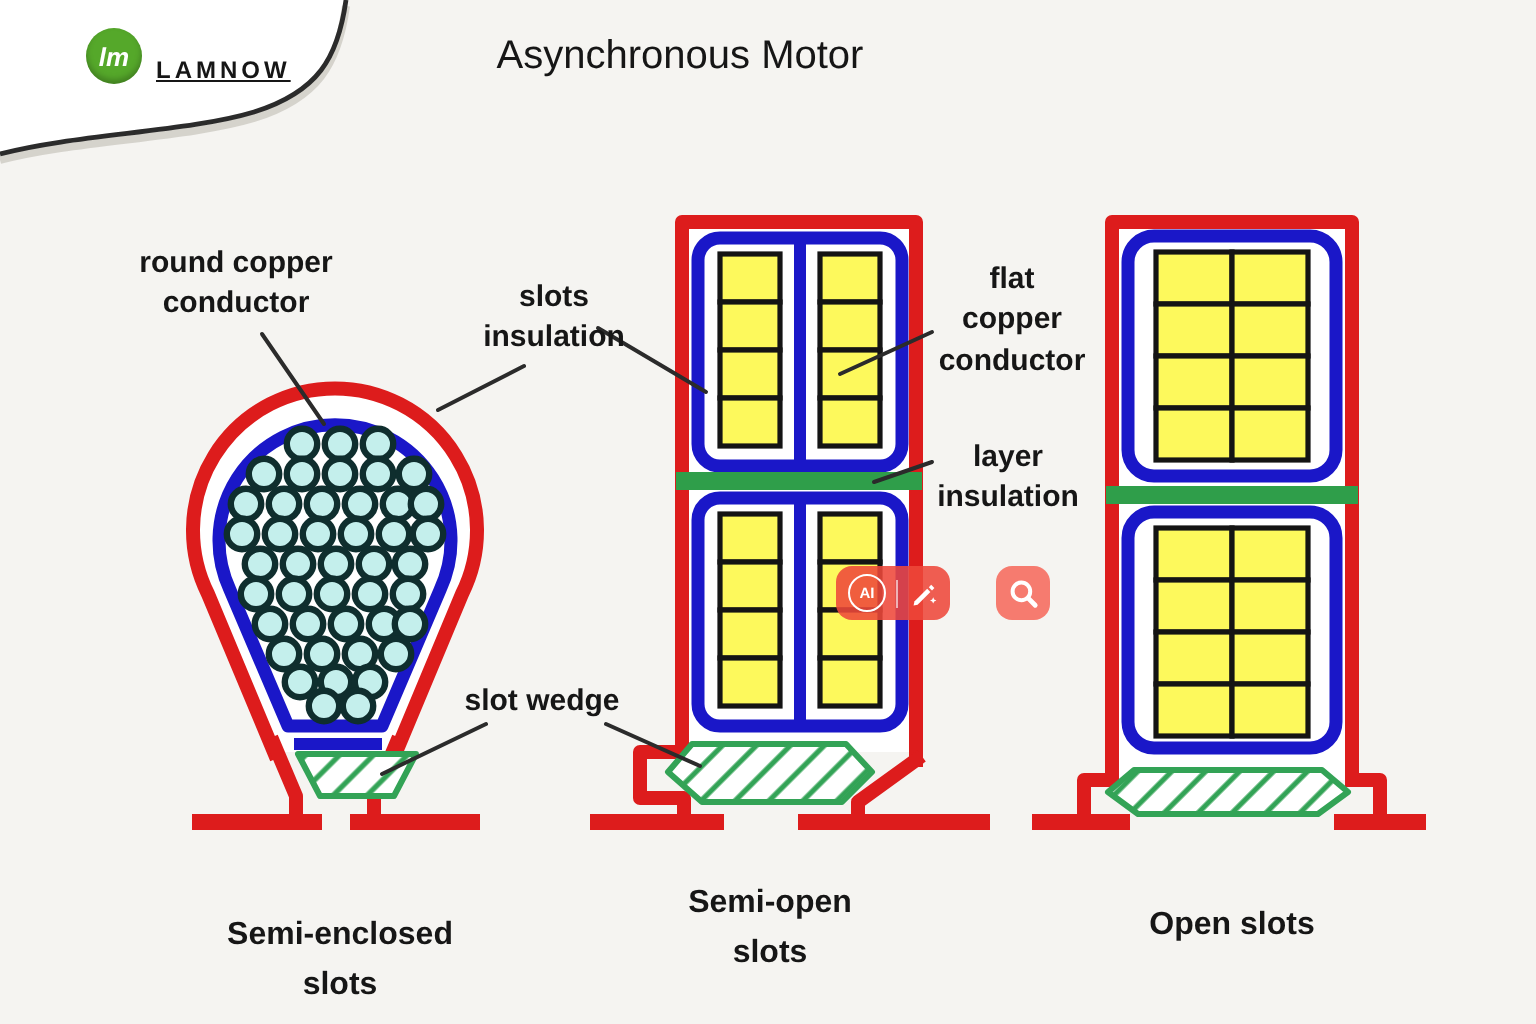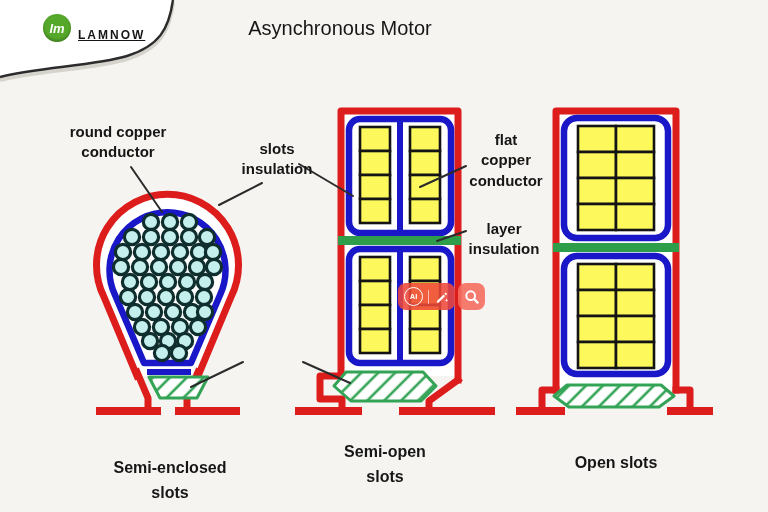--- a/index.html
+++ b/index.html
@@ -45,21 +45,21 @@
   .conductor{fill:var(--conductor-fill);stroke:var(--conductor-ring);stroke-width:3.2;}
   .leader{stroke:var(--leader);stroke-width:2;fill:none;stroke-linecap:round;}
   .curve-shadow{stroke:#cfccc5;stroke-width:4;fill:none;opacity:.85;}
   .curve-line{stroke:#2b2b2b;stroke-width:2.4;fill:none;}
   
   .overlay-toolbar{
     position:absolute;left:398px;top:283px;display:flex;align-items:center;gap:3px;
   }
   .tb-seg{
     height:27px;border-radius:8px;background:var(--toolbar-red);
-    display:flex;align-items:center;gap:5px;padding:0 6px;
+    display:flex;align-items:center;gap:5px;padding:0 6px;margin-left:20px;
   }
   .tb-seg2{
     width:27px;height:27px;border-radius:8px;background:var(--toolbar-red-light);
     display:flex;align-items:center;justify-content:center;padding:0;
   }
   .ai-badge{
     width:17px;height:17px;border:1.7px solid #fff;border-radius:50%;
     color:#fff;font-size:7.5px;font-weight:700;
     display:flex;align-items:center;justify-content:center;
   }
@@ -237,20 +237,21 @@
 
   <div class="lbl" style="left:38px;top:122px;width:160px;">round copper
 conductor</div>
   <div class="lbl" style="left:217px;top:139px;width:120px;">slots
 insulation</div>
   <div class="lbl" style="left:446px;top:130px;width:120px;">flat
 copper
 conductor</div>
   <div class="lbl" style="left:444px;top:219px;width:120px;text-align:center;">layer
 insulation</div>
+  <div class="lbl" style="left:206px;top:341px;width:130px;">slot wedge</div>
 
   <div class="cap" style="left:90px;top:440px;width:160px;margin-top:16px;">Semi-enclosed
 slots</div>
   <div class="cap" style="left:320px;top:440px;width:130px;">Semi-open
 slots</div>
   <div class="cap" style="left:551px;top:451px;width:130px;">Open slots</div>
 
   <div class="overlay-toolbar">
     <div class="tb-seg">
       <span class="ai-badge">AI</span>

